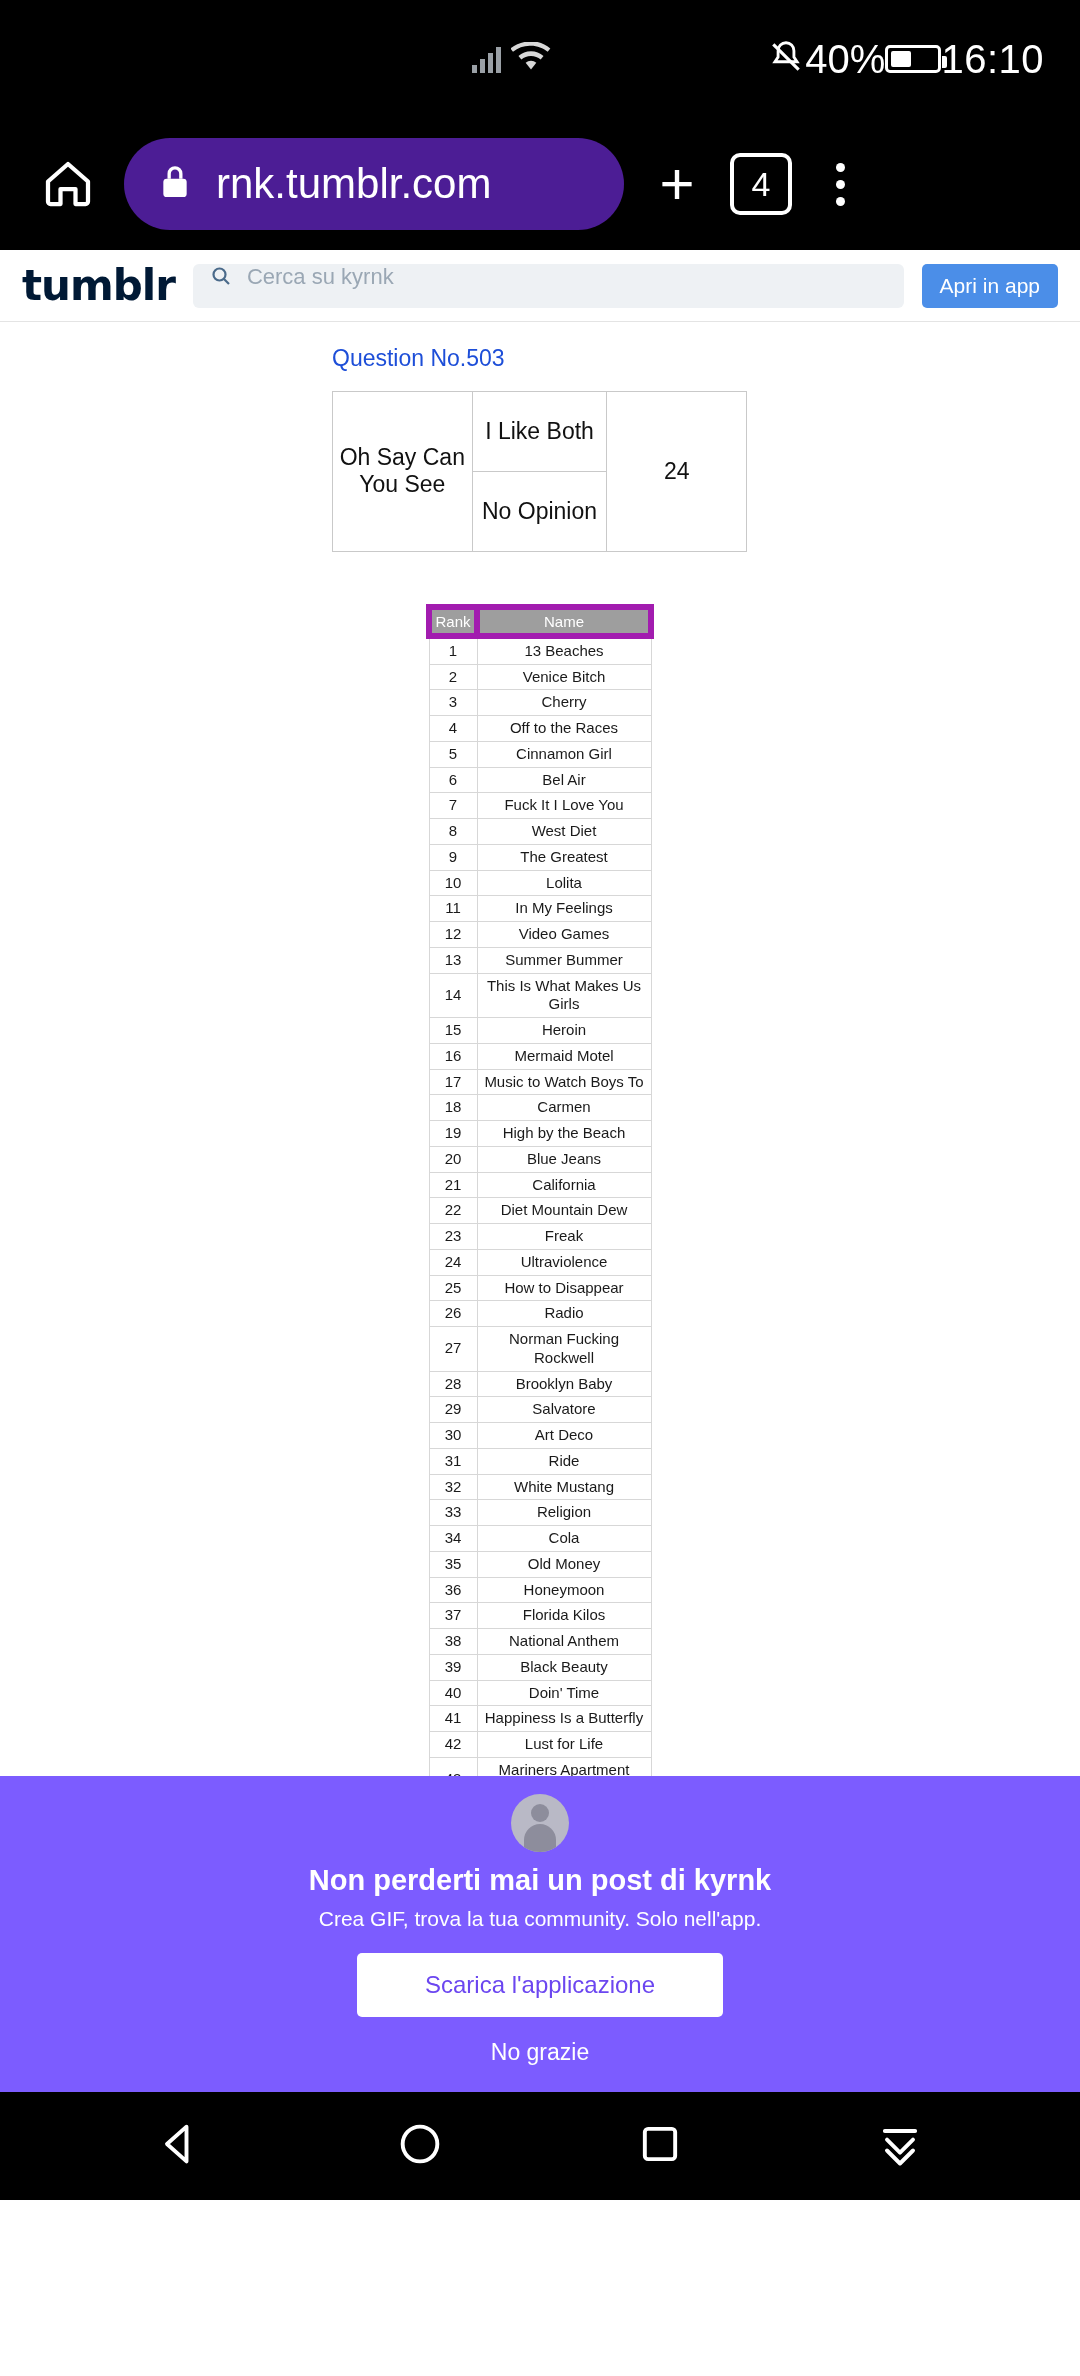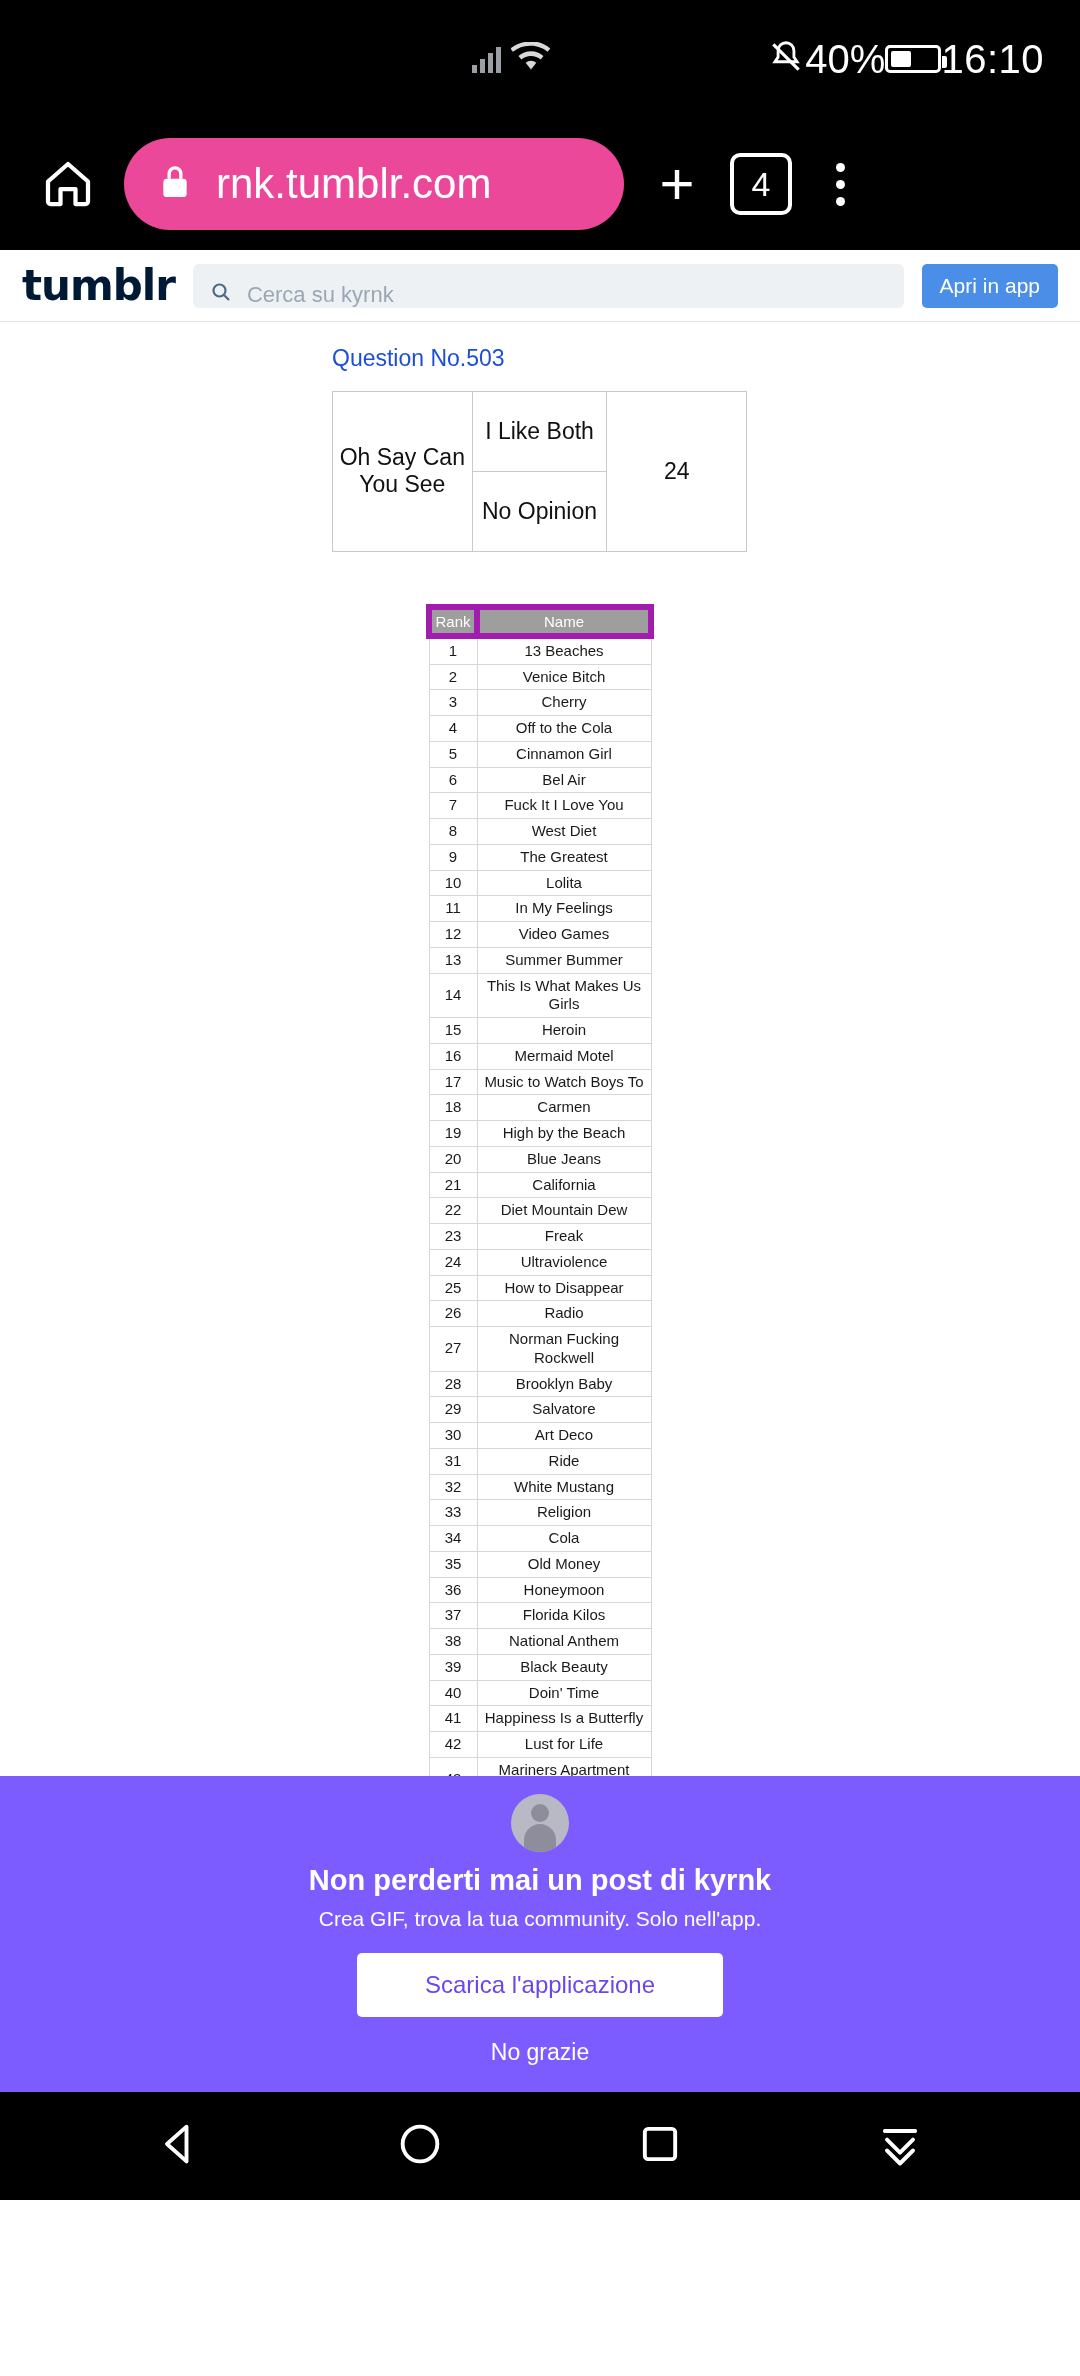--- a/index.html
+++ b/index.html
@@ -47,21 +47,21 @@
     background: #000000;
     display: flex;
     align-items: center;
     padding: 0 30px;
     gap: 18px;
   }
   .home-btn { width: 76px; display: flex; justify-content: center; align-items: center; }
   .url-pill {
     flex: 1;
     height: 92px;
-    background: #ec4899;
+    background: #4c1d95;
     border-radius: 46px;
     display: flex;
     align-items: center;
     padding: 0 34px;
     gap: 24px;
     max-width: 500px;
   }
   .url-text {
     color: #ffffff;
     font-size: 42px;
@@ -93,21 +93,21 @@
     color: #001935;
     font-family: "DejaVu Sans", sans-serif;
     letter-spacing: -1px;
   }
   .search-box {
     flex: 1;
     height: 44px;
     background: #eef1f4;
     border-radius: 6px;
     display: flex;
-    align-items: flex-end;
+    align-items: flex-start;
     padding: 0 16px;
     gap: 14px;
   }
   .search-placeholder { color: #9aa7b4; font-size: 22px; }
   .open-app-btn {
     background: #4b8ee8;
     color: #ffffff;
     font-size: 21px;
     padding: 10px 18px;
     border-radius: 5px;
@@ -327,21 +327,21 @@
         <tr>
           <td class="c-rank">2</td>
           <td>Venice Bitch</td>
         </tr>
         <tr>
           <td class="c-rank">3</td>
           <td>Cherry</td>
         </tr>
         <tr>
           <td class="c-rank">4</td>
-          <td>Off to the Cola</td>
+          <td>Off to the Races</td>
         </tr>
         <tr>
           <td class="c-rank">5</td>
           <td>Cinnamon Girl</td>
         </tr>
         <tr>
           <td class="c-rank">6</td>
           <td>Bel Air</td>
         </tr>
         <tr>

